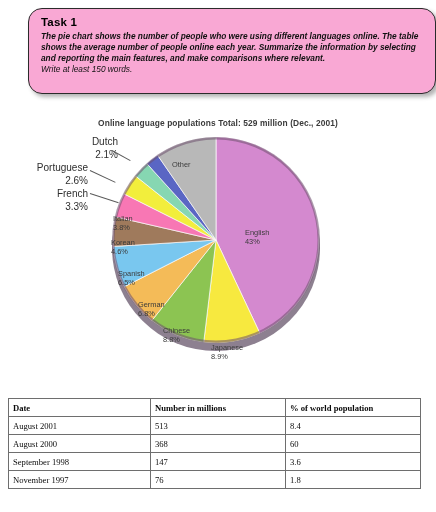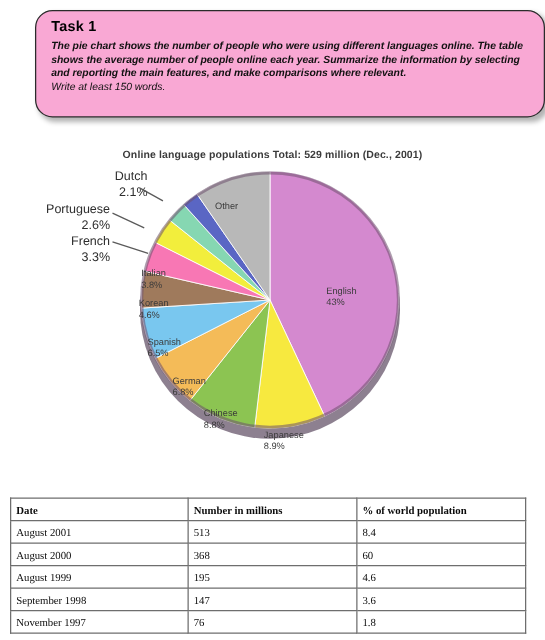--- a/index.html
+++ b/index.html
@@ -190,21 +190,21 @@
           <path d="M 104 103 L 3.6237321029825864 79.9001116222136 A 103 103 0 0 1 11.934333312419895 56.81652874272653 Z" fill="#f877b4" stroke="#ffffff" stroke-width="0.7"></path>
           <path d="M 104 103 L 11.934333312419895 56.81652874272653 A 103 103 0 0 1 23.41374651061153 38.852858609724294 Z" fill="#f2ee3c" stroke="#ffffff" stroke-width="0.7"></path>
           <path d="M 104 103 L 23.41374651061153 38.852858609724294 A 103 103 0 0 1 34.91938561671796 26.600597407909746 Z" fill="#86d7b2" stroke="#ffffff" stroke-width="0.7"></path>
           <path d="M 104 103 L 34.91938561671796 26.600597407909746 A 103 103 0 0 1 45.57129823994424 18.176142444271875 Z" fill="#5a66c4" stroke="#ffffff" stroke-width="0.7"></path>
           <path d="M 104 103 L 45.57129823994424 18.176142444271875 A 103 103 0 0 1 104.00000000000017 0 Z" fill="#b8b8b8" stroke="#ffffff" stroke-width="0.7"></path>
         </svg>
     </div>
     <div class="pie-rim"></div>
   </div>
 
-  <div class="slice-label" style="left:245px; top:128px;margin-left:16px;">
+  <div class="slice-label" style="left:245px; top:128px;">
     <span>English</span>
     <span class="pct">43%</span>
   </div>
   <div class="slice-label" style="left:211px; top:220px;margin-top:23px;">
     <span>Japanese</span>
     <span class="pct">8.9%</span>
   </div>
   <div class="slice-label" style="left:163px; top:226px;">
     <span>Chinese</span>
     <span class="pct">8.8%</span>
@@ -267,25 +267,20 @@
         <td>August 2001</td>
         <td>513</td>
         <td>8.4</td>
       </tr>
       <tr>
         <td>August 2000</td>
         <td>368</td>
         <td>60</td>
       </tr>
       <tr>
-        <td>August 1999</td>
-        <td>195</td>
-        <td>4.6</td>
-      </tr>
-      <tr>
         <td>September 1998</td>
         <td>147</td>
         <td>3.6</td>
       </tr>
       <tr>
         <td>November 1997</td>
         <td>76</td>
         <td>1.8</td>
       </tr>
     </tbody>

